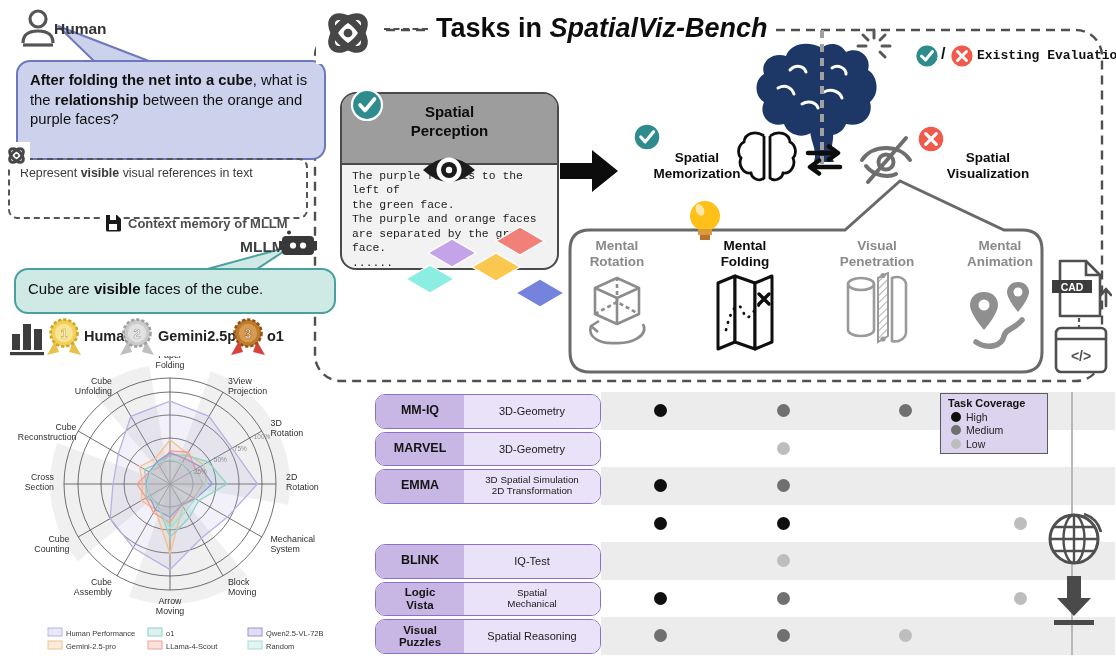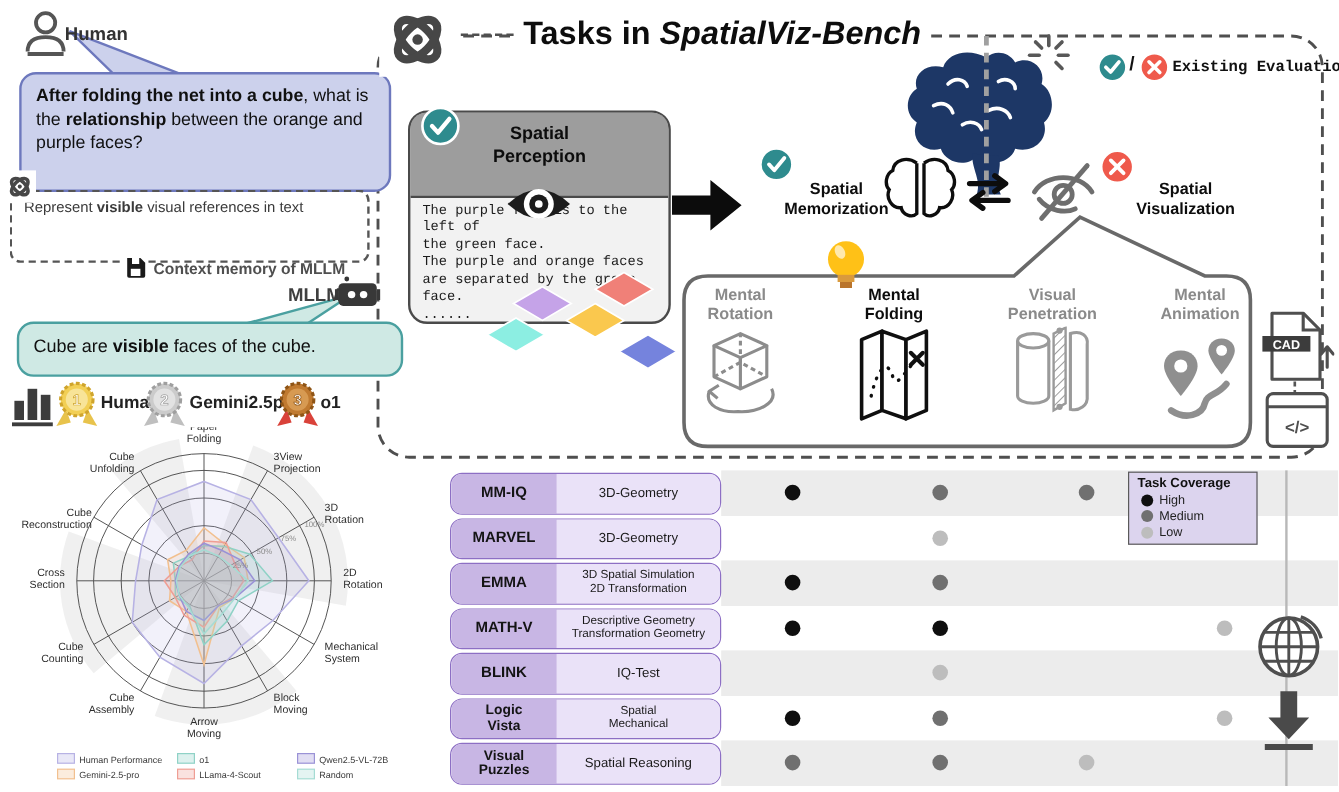--- a/index.html
+++ b/index.html
@@ -395,25 +395,20 @@
       <div class="cov-dot" style="position: absolute; left: 733.5px; top: 441.75px; background: rgb(189, 189, 189);"></div>
       <div style="position: absolute; left: 558px; top: 467px; width: 514px; height: 37.5px; background: rgb(236, 236, 236); z-index: 0;"></div>
       <div class="pill" style="position: absolute; left: 332px; top: 469px; width: 224px; height: 32.5px; z-index: 2;">
         <div class="pill-name">EMMA</div>
         <div class="pill-desc small">3D Spatial Simulation
 2D Transformation</div>
       </div>
       <div class="cov-dot" style="position: absolute; left: 610.5px; top: 479.25px; background: rgb(15, 15, 15);"></div>
       <div class="cov-dot" style="position: absolute; left: 733.5px; top: 479.25px; background: rgb(112, 112, 112);"></div>
       <div style="position: absolute; left: 558px; top: 504.5px; width: 514px; height: 37.5px; background: rgb(255, 255, 255); z-index: 0;"></div>
-      <div class="pill" style="position: absolute; left: 332px; top: 506.5px; width: 224px; height: 32.5px; z-index: 2;">
-        <div class="pill-name">MATH-V</div>
-        <div class="pill-desc small">Descriptive Geometry
-Transformation Geometry</div>
-      </div>
       <div class="cov-dot" style="position: absolute; left: 610.5px; top: 516.75px; background: rgb(15, 15, 15);"></div>
       <div class="cov-dot" style="position: absolute; left: 733.5px; top: 516.75px; background: rgb(15, 15, 15);"></div>
       <div class="cov-dot" style="position: absolute; left: 970.5px; top: 516.75px; background: rgb(189, 189, 189);"></div>
       <div style="position: absolute; left: 558px; top: 542px; width: 514px; height: 37.5px; background: rgb(236, 236, 236); z-index: 0;"></div>
       <div class="pill" style="position: absolute; left: 332px; top: 544px; width: 224px; height: 32.5px; z-index: 2; justify-content: space-between;">
         <div class="pill-name">BLINK</div>
         <div class="pill-desc">IQ-Test</div>
       </div>
       <div class="cov-dot" style="position: absolute; left: 733.5px; top: 554.25px; background: rgb(189, 189, 189);"></div>
       <div style="position: absolute; left: 558px; top: 579.5px; width: 514px; height: 37.5px; background: rgb(255, 255, 255); z-index: 0;"></div>

